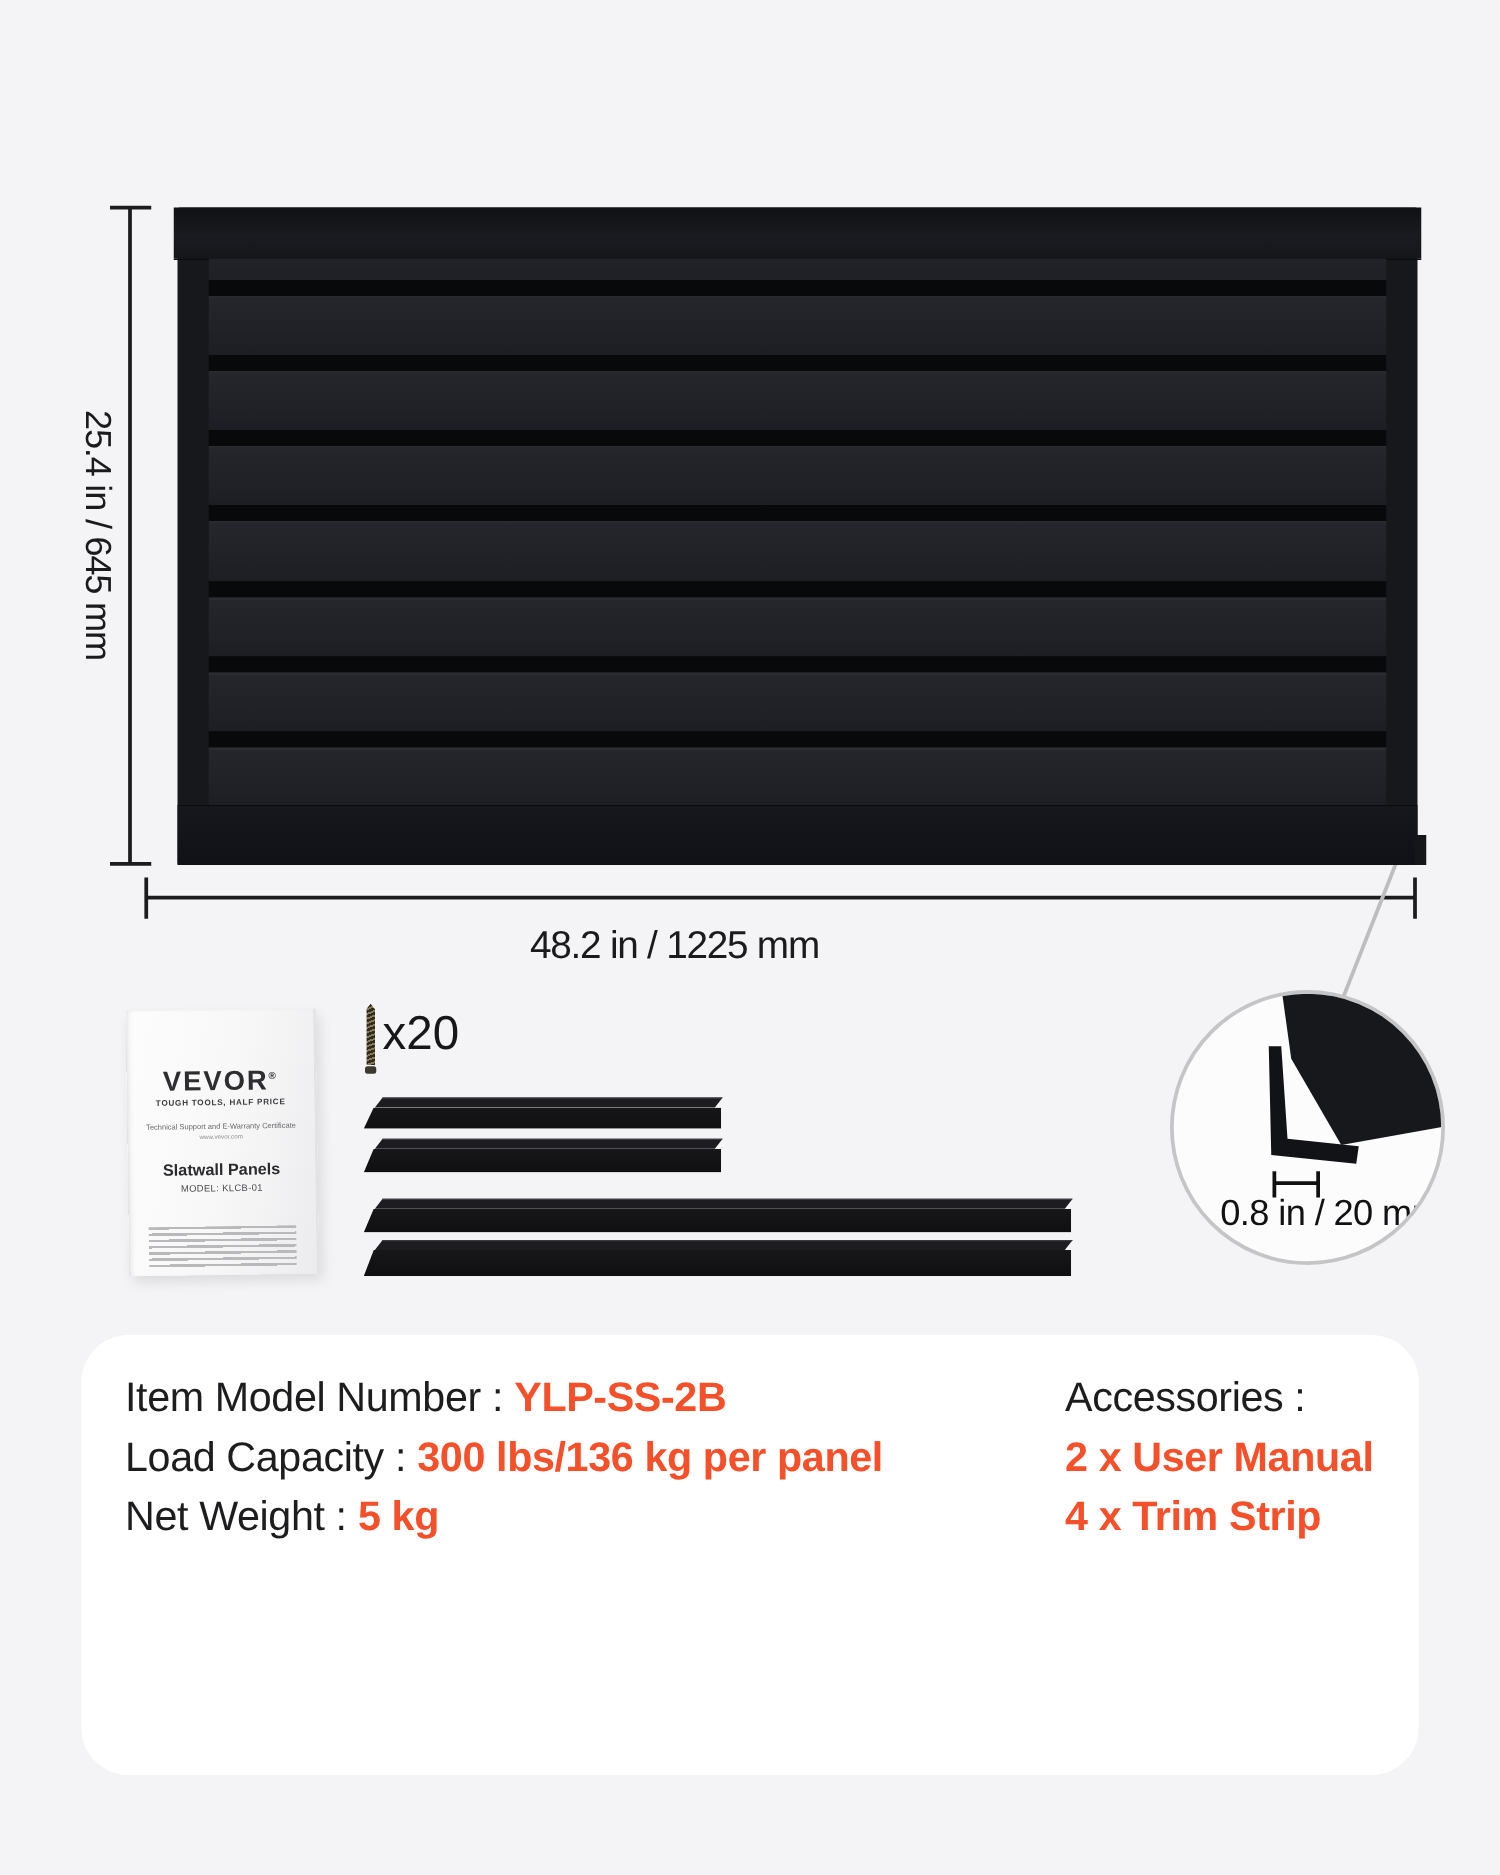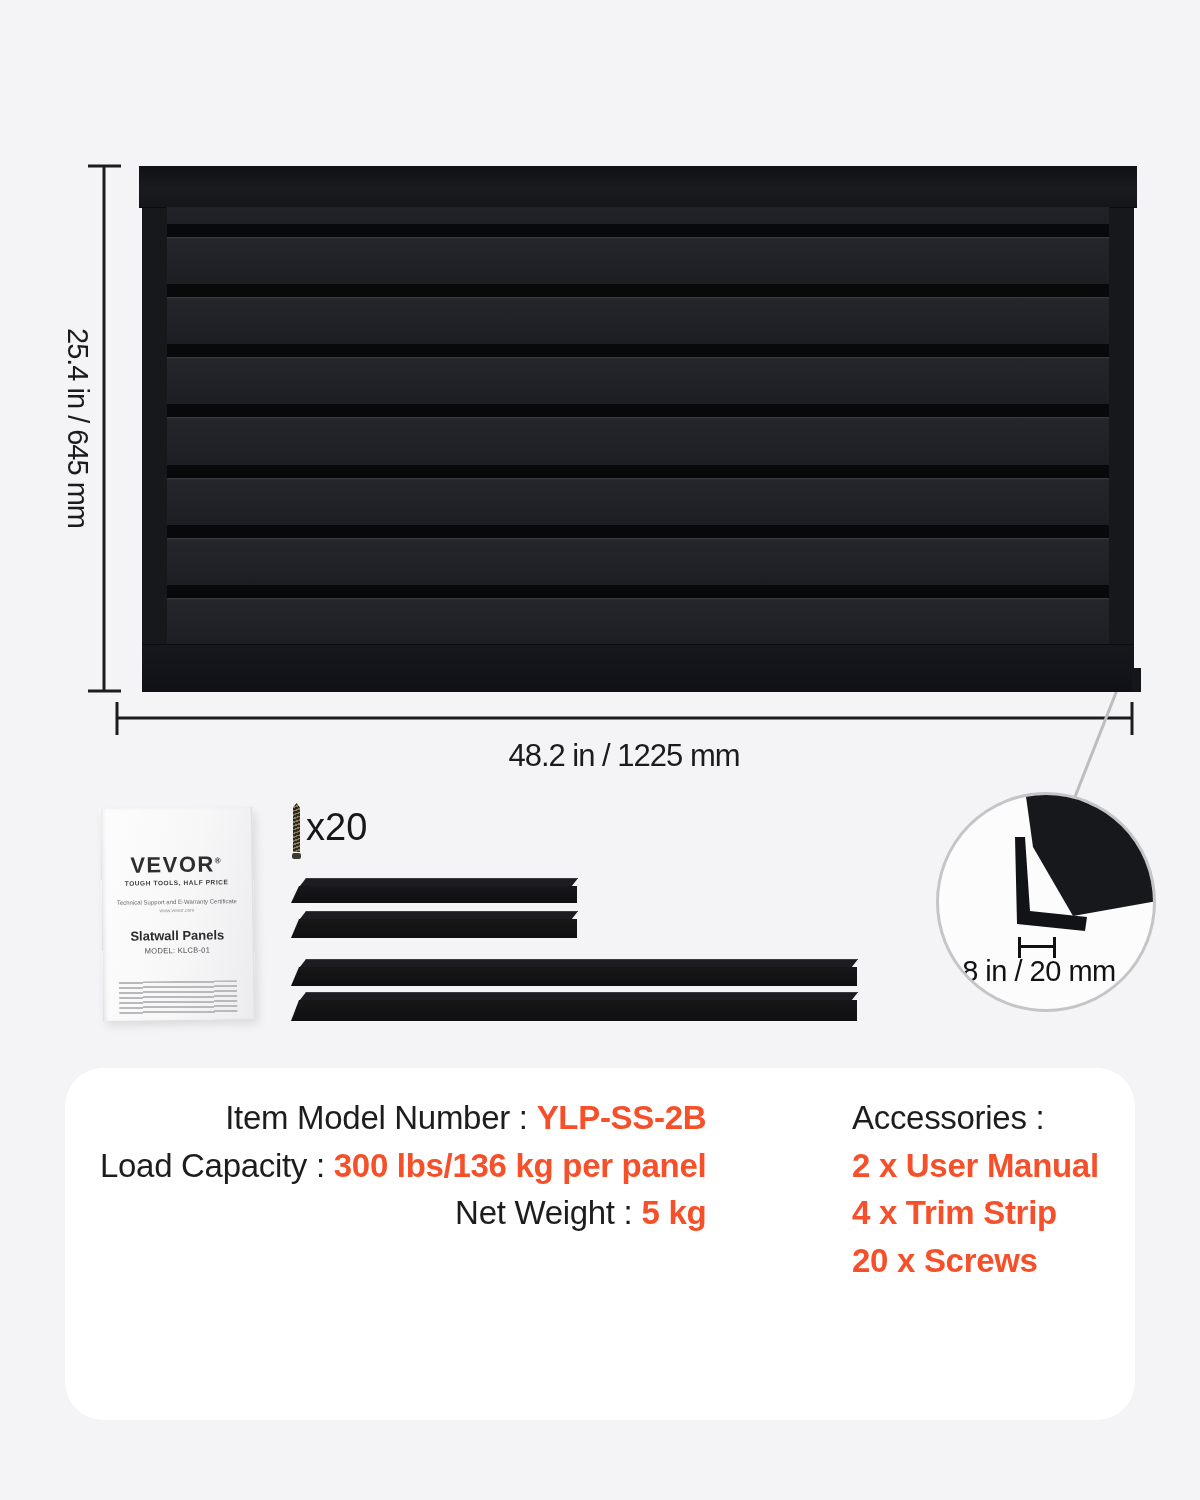--- a/index.html
+++ b/index.html
@@ -26,21 +26,21 @@
   .groove{height:13px;background:#08090b;border-bottom:1px solid #36383e;}
   .slat-face{flex:1;background:linear-gradient(180deg,#25262c,#212227 55%,#1d1e23);border-top:1px solid #2c2d33;}
   .panel-bottom-rail{position:absolute;left:0;bottom:0;width:100%;height:47px;
     background:linear-gradient(180deg,#17181d,#101116);border-top:1px solid #0b0c0f;}
   .panel-corner-step{position:absolute;right:-7px;bottom:0;width:9px;height:24px;background:#15161a;}
 
   
   .dim-label{color:#1b1b1d;letter-spacing:-1px;white-space:nowrap;}
   .dim-v{left:-84px;top:410px;width:320px;height:36px;text-align:center;
     font-size:29px;transform:rotate(90deg);}
-  .dim-h{left:424px;top:738px;width:400px;text-align:center;font-size:31px;}
+  .dim-h{left:424px;top:738px;width:400px;font-size:31px;}
 
   
   .manual{left:102px;top:808px;width:150px;height:212px;
     background:linear-gradient(100deg,#fdfdfd 0%,#f7f7f8 55%,#ececee 100%);
     transform:rotate(-0.8deg);
     box-shadow:3px 5px 10px rgba(0,0,0,0.10), inset 4px 0 6px -4px rgba(0,0,0,0.18);
     border-right:2px solid #e2e2e4;
     text-align:center;color:#313134;}
   .m-brand{margin-top:44px;font-size:22px;font-weight:900;letter-spacing:1.5px;color:#2e2e31;}
   .m-reg{font-size:8px;vertical-align:super;}
@@ -72,27 +72,27 @@
   .strip4{left:291px;top:992px;width:566px;height:28px;}
 
   
   .detail-circle{left:936px;top:792px;width:220px;height:220px;border-radius:50%;
     background:#fcfcfd;border:3px solid #c5c5c8;box-sizing:border-box;overflow:hidden;}
   .detail-svg{position:absolute;left:0;top:0;}
   .bracket{position:absolute;left:80px;top:150px;width:36px;border-top:3px solid #111;}
   .bracket::before,.bracket::after{content:"";position:absolute;top:-11px;width:3px;height:21px;background:#111;}
   .bracket::before{left:-1px;}
   .bracket::after{right:-1px;}
-  .thickness-label{position:absolute;left:0;right:0;top:160px;text-align:left;
+  .thickness-label{position:absolute;left:0;right:0;top:160px;text-align:right;
     font-size:29px;color:#121214;letter-spacing:-0.5px;}
 
   
   .spec-card{left:65px;top:1068px;width:1070px;height:352px;background:#ffffff;border-radius:38px;}
   .spec-left{position:absolute;left:35px;top:26px;}
-  .spec-row{font-size:33px;line-height:47.5px;color:#1d1d1f;white-space:nowrap;letter-spacing:-0.3px;text-align:right;}
+  .spec-row{font-size:33px;line-height:47.5px;color:#1d1d1f;white-space:nowrap;letter-spacing:-0.3px;}
   .spec-value{font-weight:700;margin-left:9px;}
   .spec-right{position:absolute;left:787px;top:26px;}
   .acc-header{font-size:33px;line-height:47.5px;color:#1d1d1f;letter-spacing:-0.3px;}
   .acc-item{font-size:33px;line-height:47.5px;font-weight:700;white-space:nowrap;letter-spacing:-0.3px;}
   .accent{color:#F5502A;}
 </style>
 </head>
 <body>
 
 <svg id="line-overlay" width="1200" height="1500" viewBox="0 0 1200 1500">
@@ -193,15 +193,14 @@
 <div class="abs spec-card">
   <div class="spec-left">
     <div class="spec-row"><span>Item Model Number :</span><span class="spec-value accent">YLP-SS-2B</span></div>
     <div class="spec-row"><span>Load Capacity :</span><span class="spec-value accent">300 lbs/136 kg per panel</span></div>
     <div class="spec-row"><span>Net Weight :</span><span class="spec-value accent">5 kg</span></div>
   </div>
   <div class="spec-right">
     <div class="acc-header">Accessories :</div>
     <div class="acc-item accent">2 x User Manual</div>
     <div class="acc-item accent">4 x Trim Strip</div>
-    <div class="acc-item accent">20 x Screws</div>
   </div>
 </div>
 
 </body></html>

